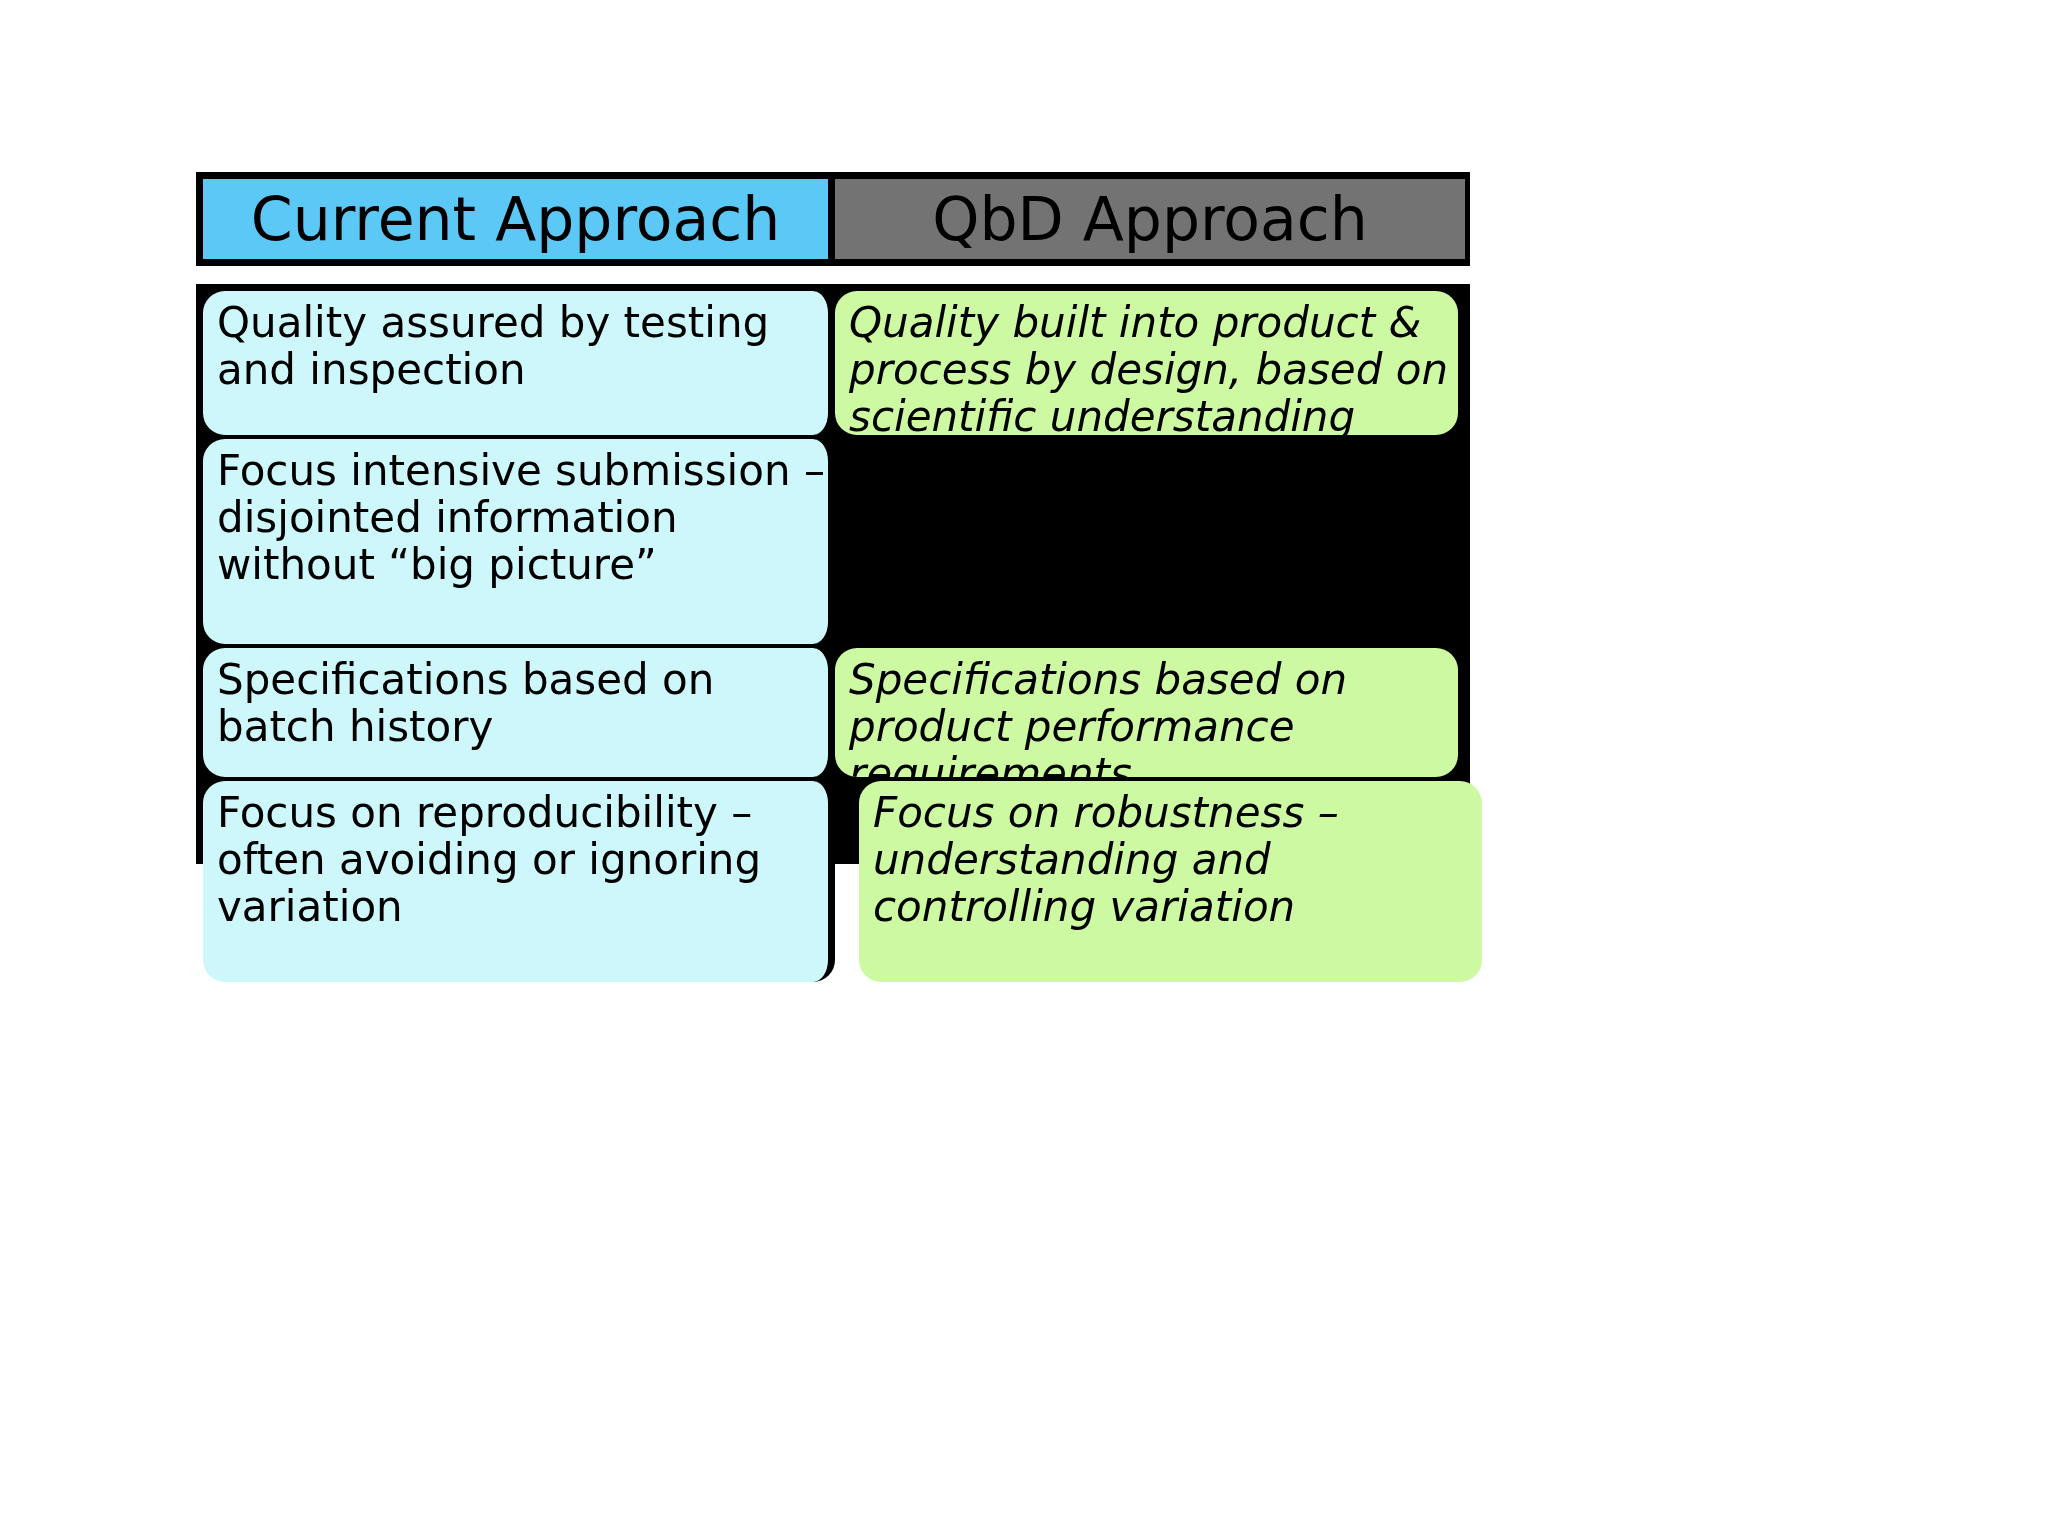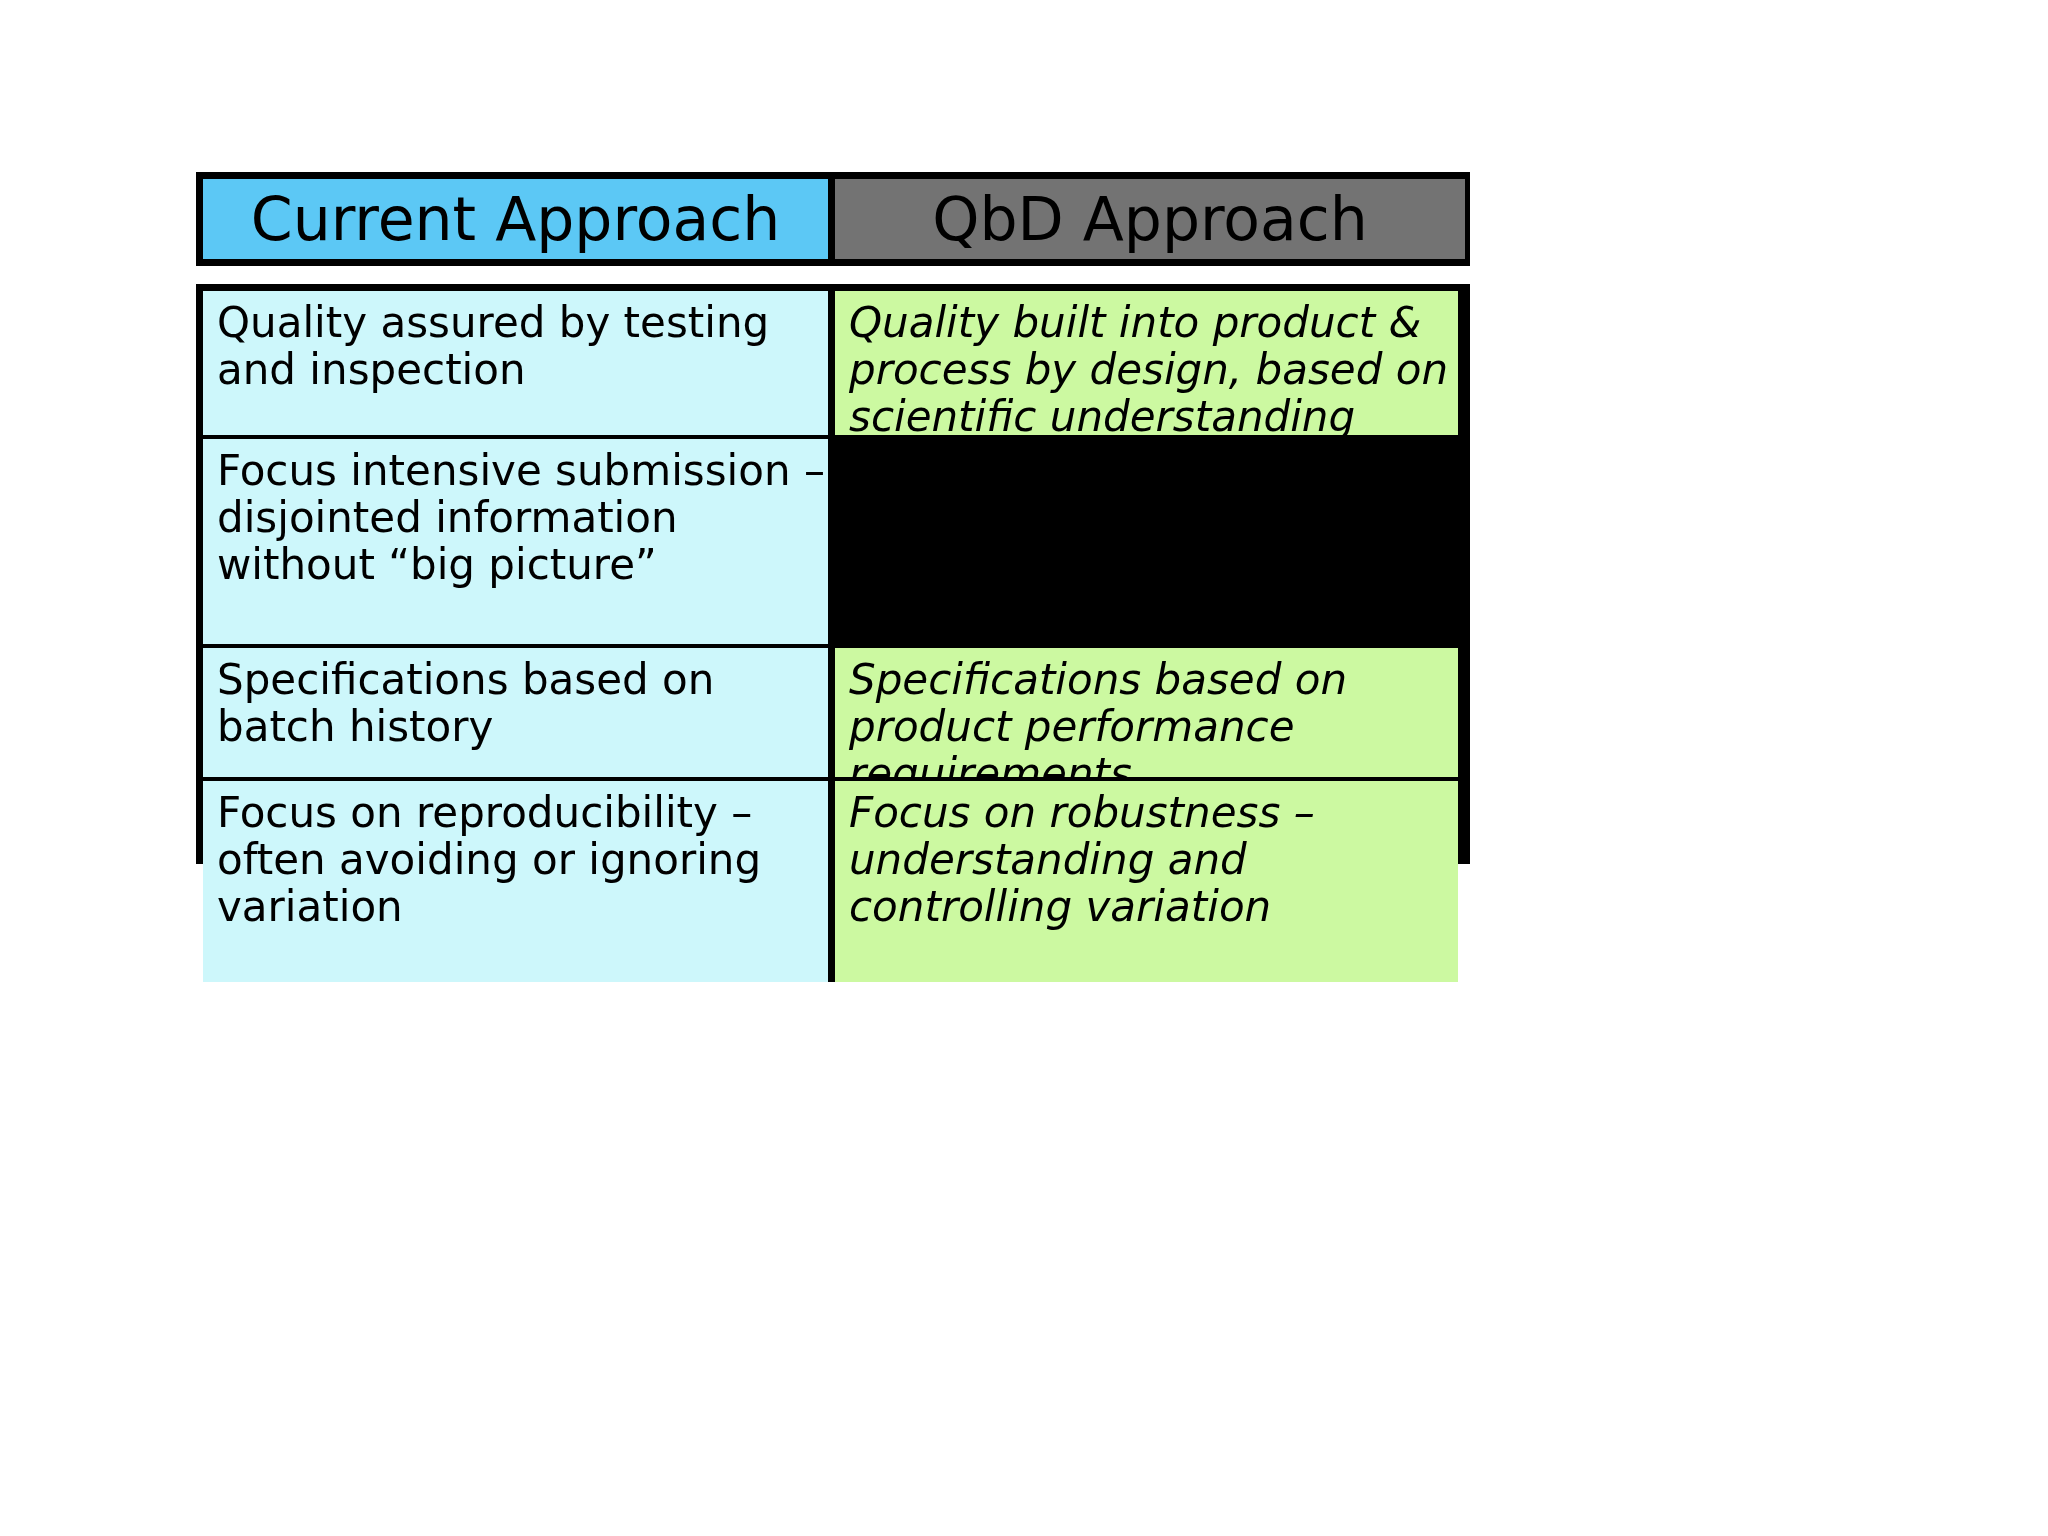--- a/index.html
+++ b/index.html
@@ -76,30 +76,31 @@
     flex: 0 0 auto;
     box-sizing: border-box;
     border-bottom: 4px solid #000000;
   }
   .trow:last-child {
     border-bottom: none;
   }
   .trow.r1 { height: 148px; }
   .trow.r2 { height: 209px; }
   .trow.r3 { height: 133px; }
-  .trow.r4 { height: 201px; }
+  .trow.r4 { height: 201px; gap: 24px; }
 
   .tcell {
     box-sizing: border-box;
     padding: 8px 0 0 14px;
     font-size: 42px;
     line-height: 1.12;
     color: #000000;
     overflow: hidden;
     white-space: pre-line;
+    border-radius: 22px;
   }
   .tcell.left {
     width: 632px;
     background: #CDF7FB;
     border-right: 7px solid #000000;
     flex: 0 0 632px;
   }
   .tcell.right {
     width: 623px;
     background: #CCF9A1;

